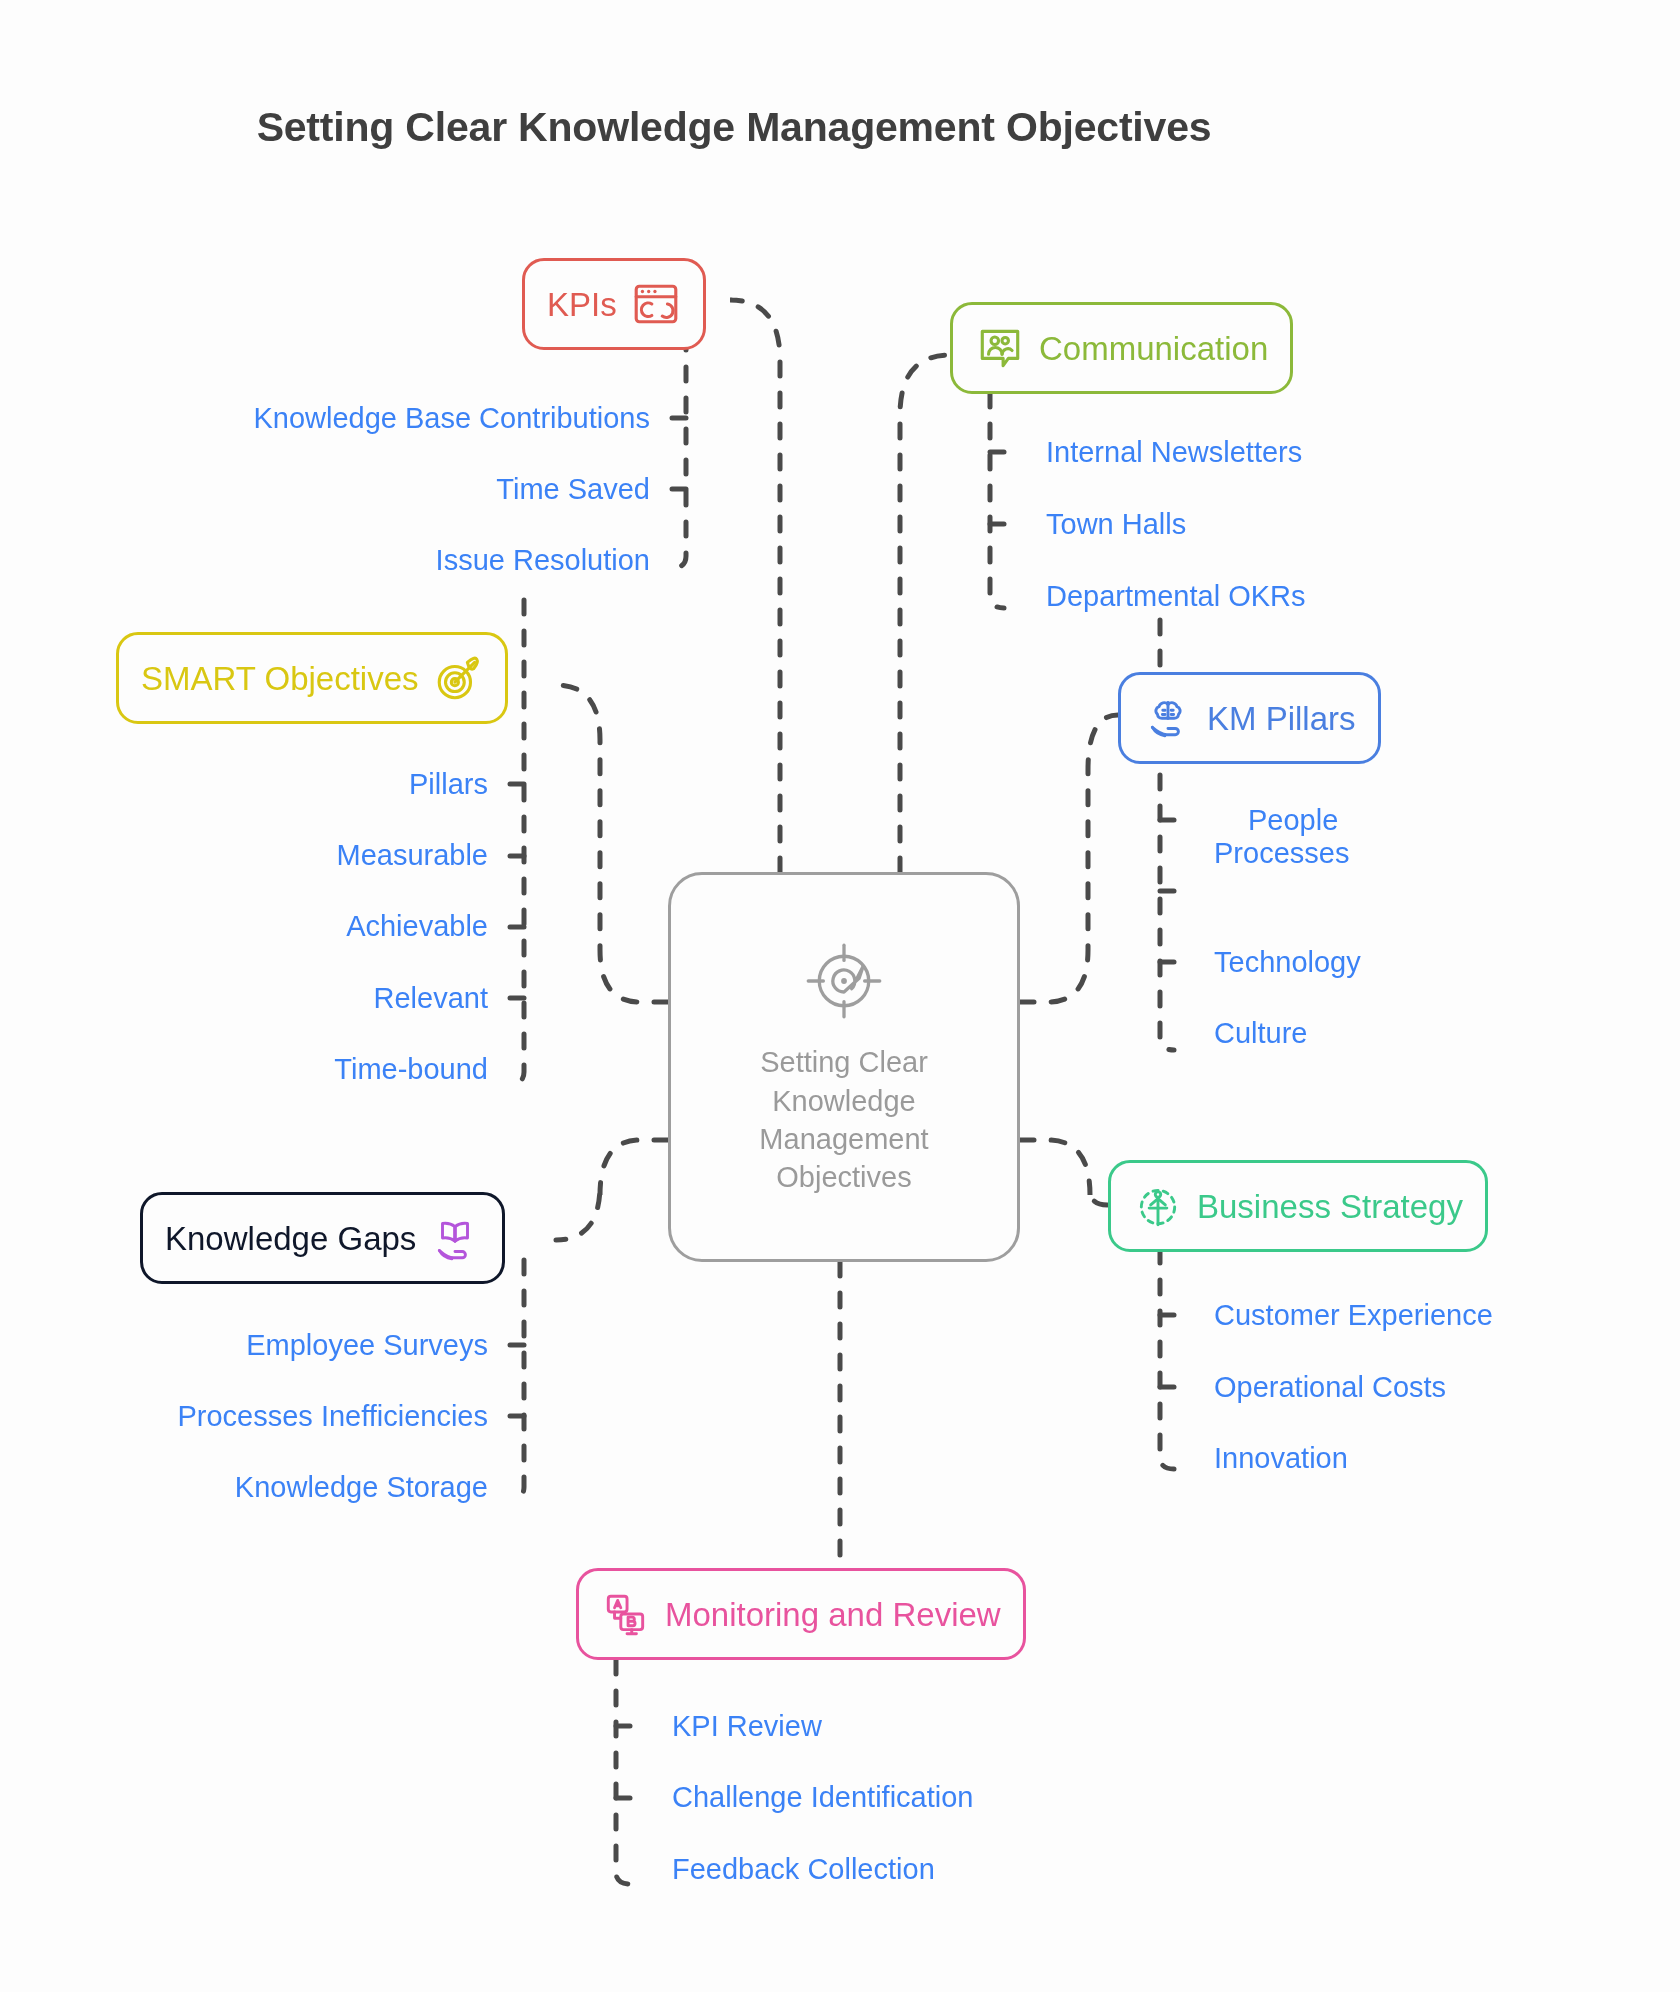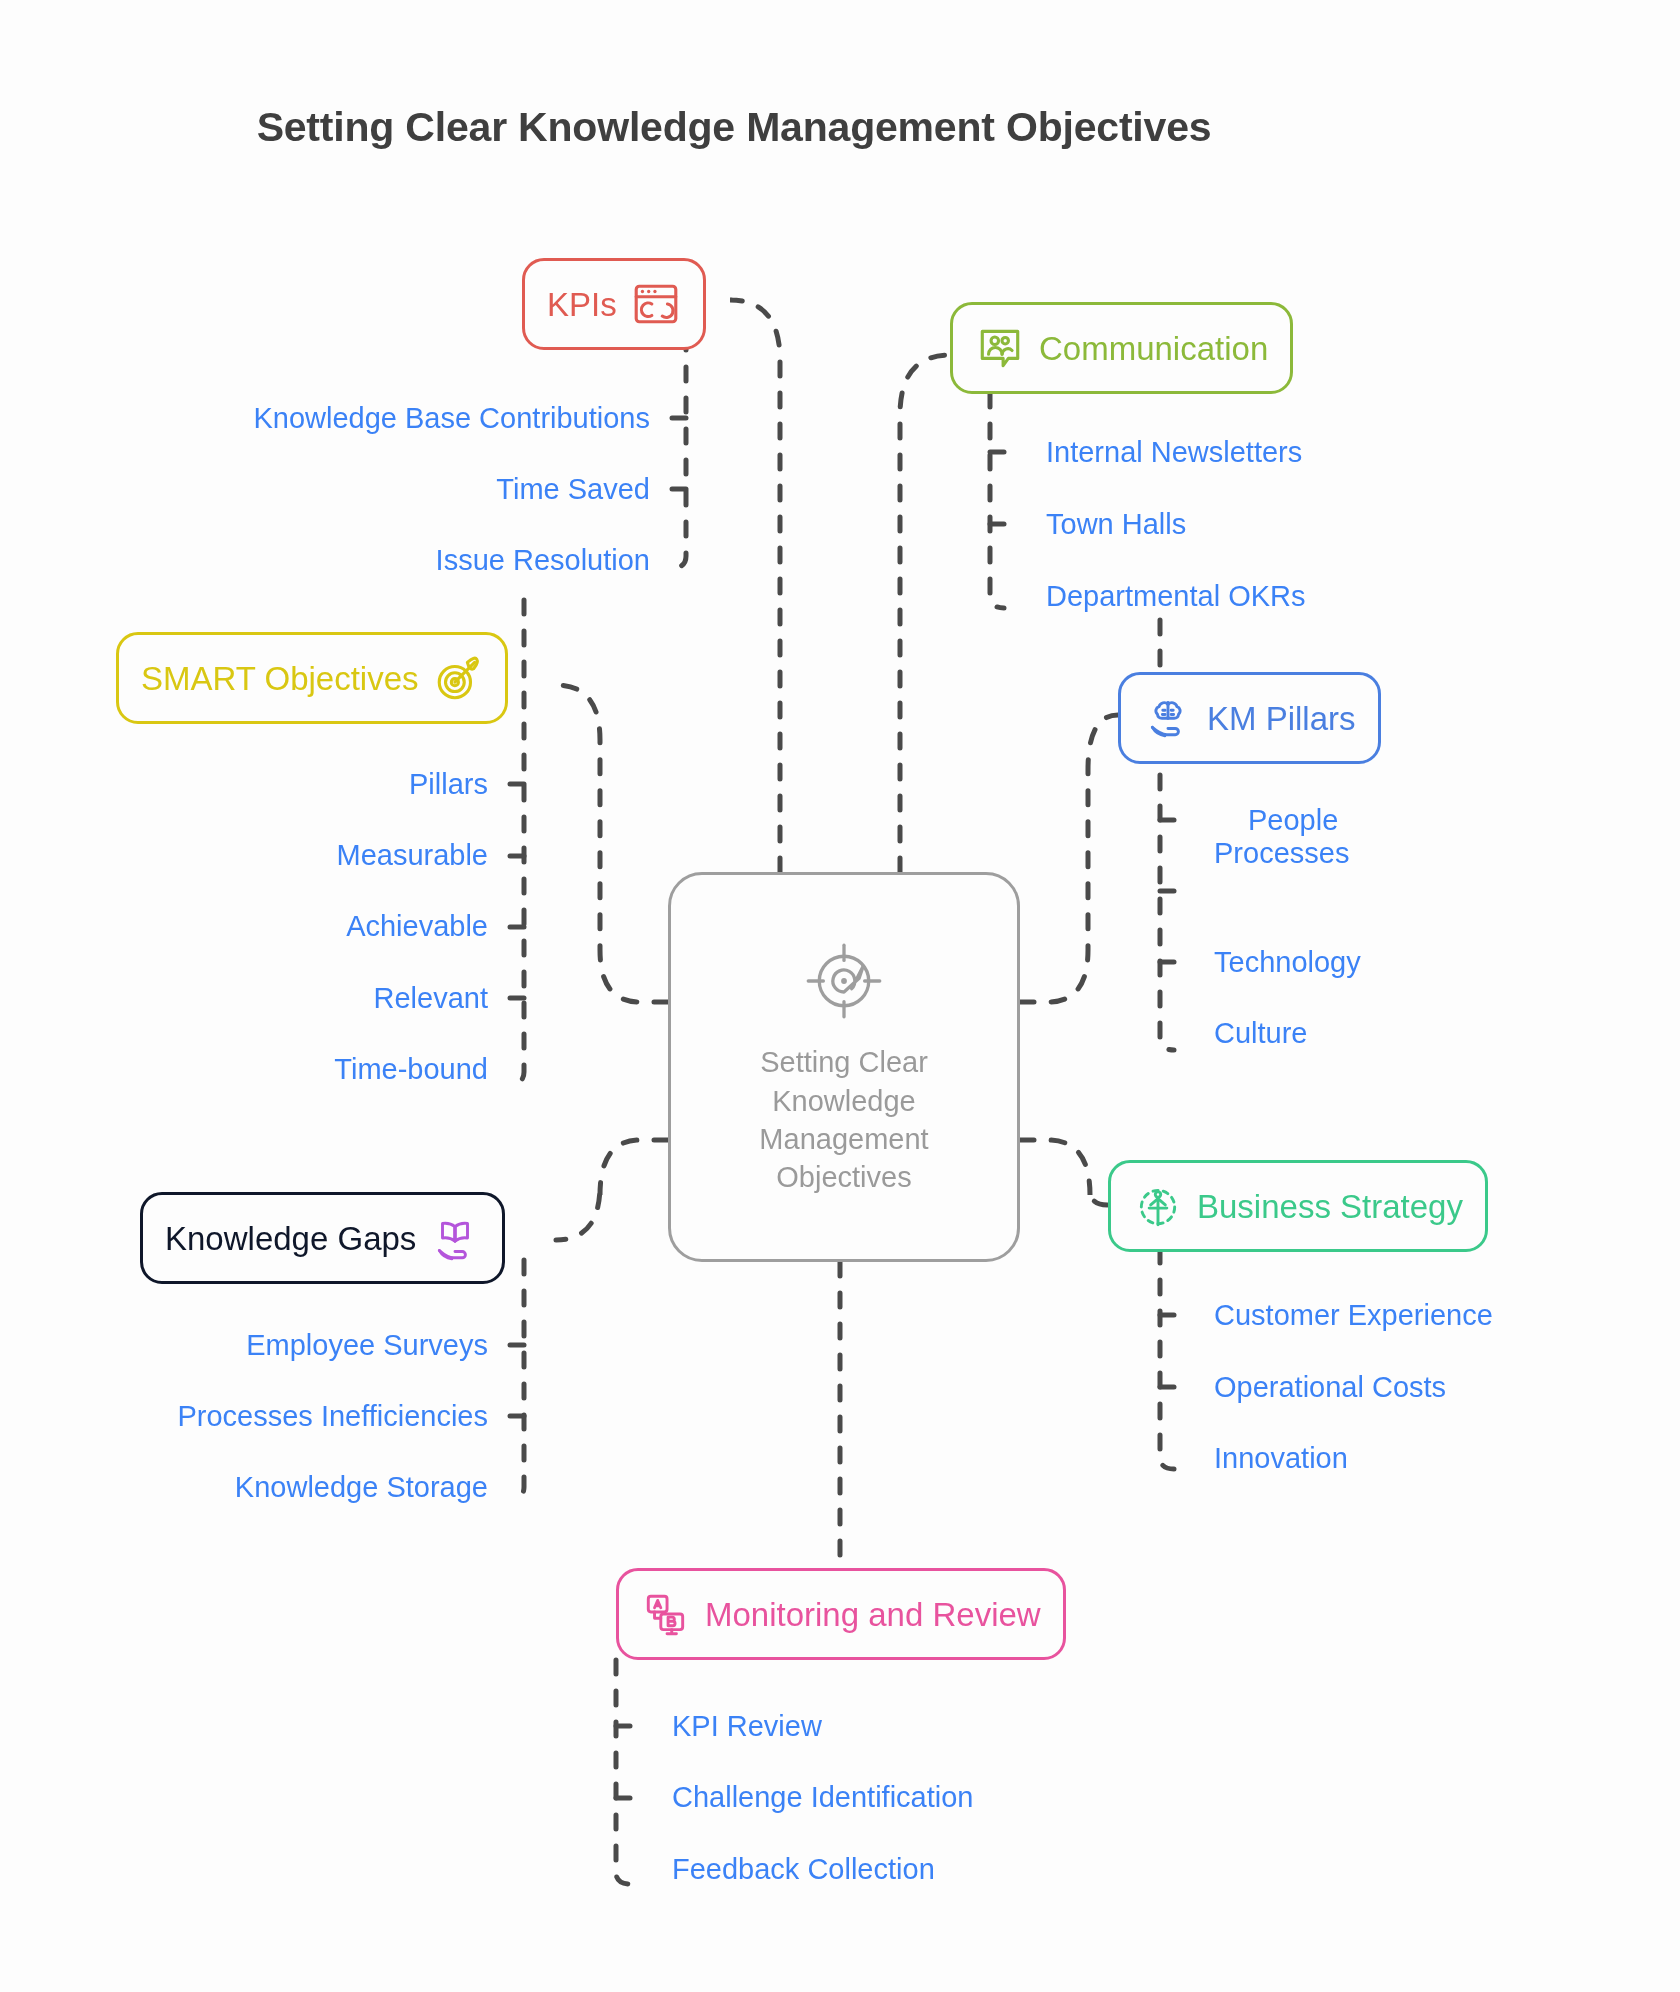--- a/index.html
+++ b/index.html
@@ -221,21 +221,21 @@
         <path d="M 15.5 26 h 17"></path>
         <path d="M 24 17 l -7 6 M 24 17 l 7 6"></path>
       </svg>
     </span>
     <span class="ptext">Business Strategy</span>
   </div>
   <div class="leaf right" style="left:1214px;top:1301px;">Customer Experience</div>
   <div class="leaf right" style="left:1214px;top:1373px;">Operational Costs</div>
   <div class="leaf right" style="left:1214px;top:1444px;">Innovation</div>
 
-  <div class="pill" style="left:576px;top:1568px;color:#e8539e;margin-left:40px;">
+  <div class="pill" style="left:576px;top:1568px;color:#e8539e;">
     <span class="picon">
       <svg viewBox="0 0 48 48" fill="none" stroke="#e8539e" stroke-width="2.8" stroke-linecap="round" stroke-linejoin="round">
         <rect x="7" y="7" width="18" height="15" rx="2.5"></rect>
         <path d="M 13 18 l 3 -7 l 3 7 M 14 16 h 4"></path>
         <rect x="19" y="24" width="21" height="15" rx="2.5"></rect>
         <path d="M 26 27 h 4 a 2 2 0 0 1 0 4 h -4 z M 26 31 h 4.6 a 2 2 0 0 1 0 4.2 H 26 z"></path>
         <path d="M 29.5 39 v 4 M 25 43 h 9"></path>
         <path d="M 13 22 v 6 h 6"></path>
       </svg>
     </span>

